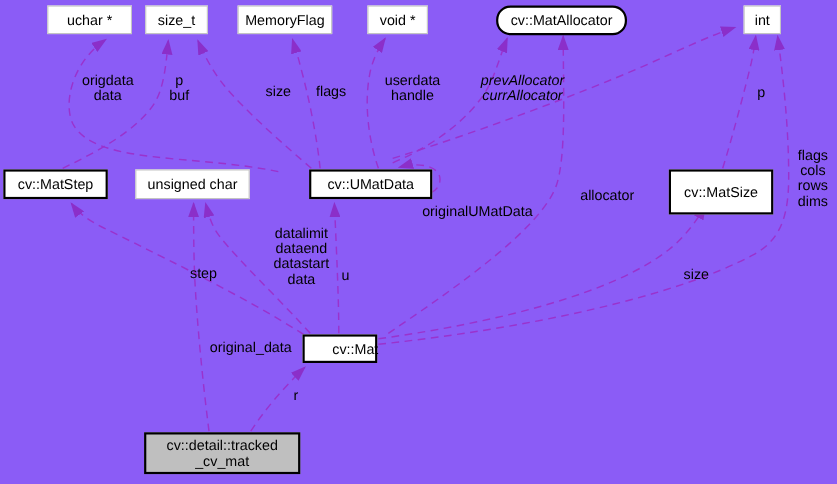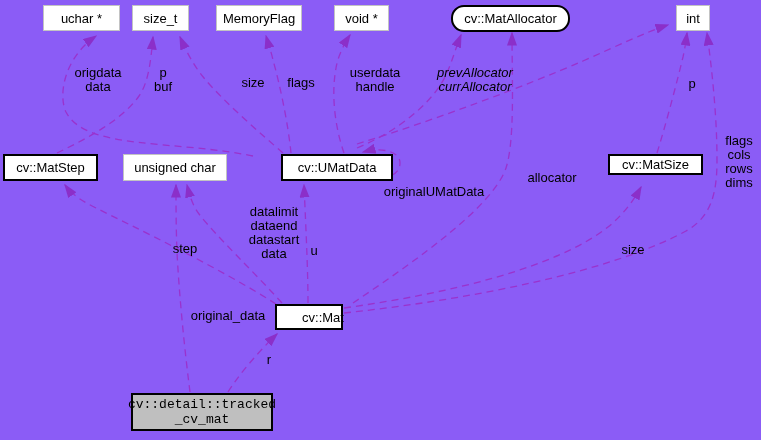--- a/index.html
+++ b/index.html
@@ -8,21 +8,21 @@
     font-family:"Liberation Sans",sans-serif;color:#000;
   }
   .edges-svg{position:absolute;left:0;top:0;width:761px;height:440px;}
   .node{
     position:absolute;display:flex;align-items:center;justify-content:center;
     font-size:13px;line-height:15px;background:#fff;box-sizing:border-box;
     text-align:center;white-space:pre-line;
   }
   .node-strong{border:2px solid #000;}
   .node-light{border:1px solid #c3c3c3;}
-  .node-main{border:2px solid #000;background:#bfbfbf;font-family:Liberation Mono, monospace;}
+  .node-main{border:2px solid #000;background:#bfbfbf;}
   .edge-label{
     position:absolute;font-size:13px;line-height:14px;text-align:center;
     transform:translateX(-50%);white-space:pre-line;
   }
 </style>
 </head>
 <body>
 
 <div class="canvas">
 
@@ -56,21 +56,21 @@
   <div class="node node-light" style="left:43px;top:5px;width:77px;height:26px;">uchar *</div>
   <div class="node node-light" style="left:132px;top:5px;width:57px;height:26px;">size_t</div>
   <div class="node node-light" style="left:216px;top:5px;width:86px;height:26px;">MemoryFlag</div>
   <div class="node node-light" style="left:334px;top:5px;width:55px;height:26px;">void *</div>
   <div class="node node-strong" style="left:451px;top:5px;width:119px;height:27px;border-radius:13px;">cv::MatAllocator</div>
   <div class="node node-light" style="left:676px;top:5px;width:34px;height:26px;">int</div>
 
   <div class="node node-strong" style="left:3px;top:154px;width:95px;height:27px;">cv::MatStep</div>
   <div class="node node-light" style="left:123px;top:154px;width:104px;height:27px;">unsigned char</div>
   <div class="node node-strong" style="left:252px;top:154px;width:112px;height:27px;margin-left:29px;">cv::UMatData</div>
-  <div class="node node-strong" style="left:608px;top:154px;width:95px;height:21px;">cv::MatSize</div>
+  <div class="node node-strong" style="left:608px;top:154px;width:95px;height:41px;">cv::MatSize</div>
 
   <div class="node node-strong" style="left:275px;top:304px;width:68px;height:26px;padding-left:28px;">cv::Mat</div>
 
   <div class="node node-main" style="left:131px;top:393px;width:142px;height:38px;">cv::detail::tracked
 _cv_mat</div>
 
   <div class="edge-label" style="left:98px;top:66px;">origdata
 data</div>
   <div class="edge-label" style="left:163px;top:66px;">p
 buf</div>

